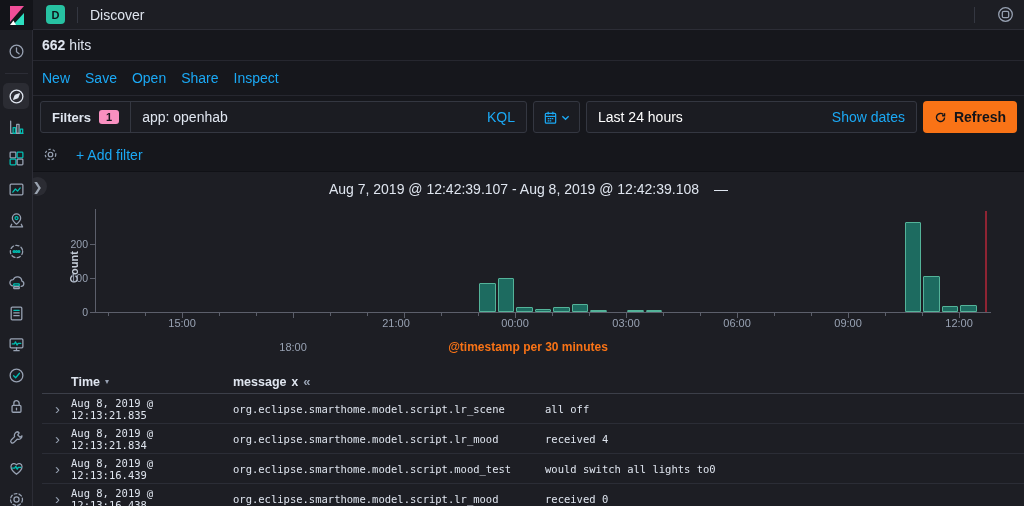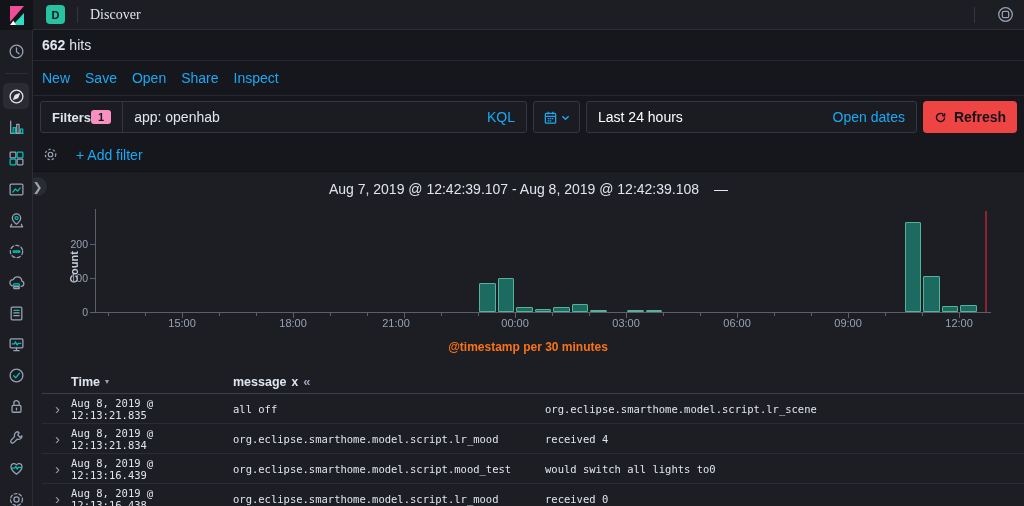--- a/index.html
+++ b/index.html
@@ -20,50 +20,50 @@
   .accent-t { stroke:#00bfb3 !important; }
 
   
   .main { position:absolute; left:33px; top:0; width:991px; height:506px; }
 
   .chrome { height:30px; background:#1d1e24; border-bottom:1px solid #2c2d36;
     display:flex; align-items:center; }
   .app-badge { width:19px; height:19px; margin-left:13px; background:#27c2a2; color:#10151a;
     border-radius:4px; font-size:11px; font-weight:bold; display:flex; align-items:center; justify-content:center; }
   .chrome-sep { width:1px; height:16px; background:#343741; margin:0 12px; }
-  .chrome-title { font-size:14px; color:#dfe5ef;font-family:Liberation Serif, serif; }
+  .chrome-title { font-size:14px; color:#dfe5ef; }
   .chrome-right { margin-left:auto; display:flex; align-items:center; height:100%; }
   .chrome-icon { color:#98a2b3; padding:0 10px; display:flex; align-items:center; cursor:pointer; }
 
   .hits-bar { height:31px; display:flex; align-items:center; padding-left:9px;
     border-bottom:1px solid #26272f; font-size:14px; }
   .hits-bar b { margin-right:4px; }
 
   .nav-bar { height:35px; display:flex; align-items:center; padding-left:9px; gap:15px;
     border-bottom:1px solid #26272f; }
   .nav-link { color:#1ba9f5; font-size:14px; font-weight:500; cursor:pointer; }
 
   .toolbar { height:42px; display:flex; align-items:center; padding:0 7px; gap:6px; }
   .query-bar { flex:1 1 auto; height:32px; background:#1b1c22; border:1px solid #343741;
     border-radius:3px; display:flex; align-items:center; overflow:hidden; }
-  .filters-btn { height:100%; display:flex; align-items:center; gap:0; padding:0 11px;
+  .filters-btn { height:100%; display:flex; align-items:center; gap:8px; padding:0 11px;
     border-right:1px solid #343741; cursor:pointer; }
   .filters-label { font-size:13px; font-weight:bold; }
   .filters-count { background:#f990c0; color:#16171c; font-size:11px; font-weight:bold;
     border-radius:3px; padding:1px 7px; }
   .query-text { font-size:14px; color:#dfe5ef; padding-left:11px; flex:1; }
   .kql { color:#1ba9f5; font-size:14px; padding-right:11px; cursor:pointer; }
   .datepicker-btn { width:47px; height:32px; background:#1b1c22; border:1px solid #343741;
     border-radius:3px; display:flex; align-items:center; justify-content:center; gap:3px;
     color:#1ba9f5; cursor:pointer; }
   .daterange { flex:0 0 331px; height:32px; background:#1b1c22; border:1px solid #343741;
     border-radius:3px; display:flex; align-items:center; padding:0 11px; }
   .daterange-text { font-size:14px; color:#ffffff; }
   .show-dates { margin-left:auto; color:#1ba9f5; font-size:14px; font-weight:500; cursor:pointer; }
-  .refresh-btn { flex:0 0 94px; height:32px; background:#ef4444; color:#131419; border:none;
+  .refresh-btn { flex:0 0 94px; height:32px; background:#f97316; color:#131419; border:none;
     border-radius:4px; font-size:14px; font-weight:bold; display:flex; align-items:center;
     justify-content:center; gap:7px; cursor:pointer; font-family:inherit; }
 
   .filter-row { height:33px; display:flex; align-items:center; padding-left:10px; gap:12px; }
   .gear { color:#98a2b3; display:flex; cursor:pointer; }
   .filter-pill { height:24px; background:#202128; border:1px solid #3a3c46; border-radius:4px;
     display:flex; align-items:center; padding:0 9px; gap:7px; cursor:pointer; }
   .pill-text { font-size:11.5px; font-weight:600; color:#dfe5ef; }
   .pill-x { color:#98a2b3; font-size:13px; cursor:pointer; }
   .add-filter { color:#1ba9f5; font-size:14px; margin-left:6px; cursor:pointer; }
@@ -270,21 +270,21 @@
           <path d="M2.5 6.8h11"></path>
             <path d="M5.5 1.8v3M10.5 1.8v3"></path>
           <path d="M5 9.3h1.6M7.2 9.3h1.6M9.4 9.3h1.6M5 11.7h1.6M7.2 11.7h1.6"></path>
         </svg>
         <svg width="9" height="9" viewBox="0 0 10 10" fill="none" stroke="currentColor" stroke-width="1.5">
           <path d="M1.5 3.5 5 7l3.5-3.5"></path>
         </svg>
       </div>
       <div class="daterange">
         <span class="daterange-text">Last 24 hours</span>
-        <span class="show-dates">Open dates</span>
+        <span class="show-dates">Show dates</span>
       </div>
       <button class="refresh-btn">
         <svg width="13" height="13" viewBox="0 0 16 16" fill="none" stroke="currentColor" stroke-width="1.7">
           <path d="M13 8a5 5 0 1 1-1.5-3.6"></path>
             <path d="M13 2.8v3h-3" fill="none"></path>
         </svg>
         <span>Refresh</span>
       </button>
     </div>
 
@@ -336,21 +336,21 @@
           <div class="xtick-mark" style="left: 697.1px; top: 108px; height: 3px;"></div>
           <div class="xtick-mark" style="left: 734.1px; top: 108px; height: 3px;"></div>
           <div class="xtick-mark" style="left: 771.1px; top: 108px; height: 3px;"></div>
           <div class="xtick-mark" style="left: 808.1px; top: 108px; height: 3px;"></div>
           <div class="xtick-mark" style="left: 845.1px; top: 108px; height: 3px;"></div>
           <div class="xtick-mark" style="left: 882.1px; top: 108px; height: 3px;"></div>
           <div class="xtick-mark" style="left: 919.1px; top: 108px; height: 3px;"></div>
           <div class="xtick-mark" style="left: 142.1px; top: 108px; height: 5px;"></div>
           <div class="xtick-label" style="left: 142.1px;">15:00</div>
           <div class="xtick-mark" style="left: 253.1px; top: 108px; height: 5px;"></div>
-          <div class="xtick-label" style="left: 253.1px;">18:00</div>
+          <div class="xtick-label" style="left: 253.1px; margin-top: 24px;">18:00</div>
           <div class="xtick-mark" style="left: 364.1px; top: 108px; height: 5px;"></div>
           <div class="xtick-label" style="left: 356px;">21:00</div>
           <div class="xtick-mark" style="left: 475.1px; top: 108px; height: 5px;"></div>
           <div class="xtick-label" style="left: 475.1px;">00:00</div>
           <div class="xtick-mark" style="left: 586.1px; top: 108px; height: 5px;"></div>
           <div class="xtick-label" style="left: 586.1px;">03:00</div>
           <div class="xtick-mark" style="left: 697.1px; top: 108px; height: 5px;"></div>
           <div class="xtick-label" style="left: 697.1px;">06:00</div>
           <div class="xtick-mark" style="left: 808.1px; top: 108px; height: 5px;"></div>
           <div class="xtick-label" style="left: 808.1px;">09:00</div>
@@ -383,22 +383,22 @@
           <div class="th">
             <span>message</span>
             <span class="col-ctl">x</span>
             <span class="col-ctl move">«</span>
           </div>
         </div>
         <div id="table-body">
             <div class="trow">
               <div class="expander">›</div>
               <div>Aug 8, 2019 @ 12:13:21.835</div>
+              <div>org.eclipse.smarthome.model.script.lr_scene</div>
               <div>all off</div>
-              <div>org.eclipse.smarthome.model.script.lr_scene</div>
             </div>
             <div class="trow">
               <div class="expander">›</div>
               <div>Aug 8, 2019 @ 12:13:21.834</div>
               <div>org.eclipse.smarthome.model.script.lr_mood</div>
               <div>received 4</div>
             </div>
             <div class="trow">
               <div class="expander">›</div>
               <div>Aug 8, 2019 @ 12:13:16.439</div>

